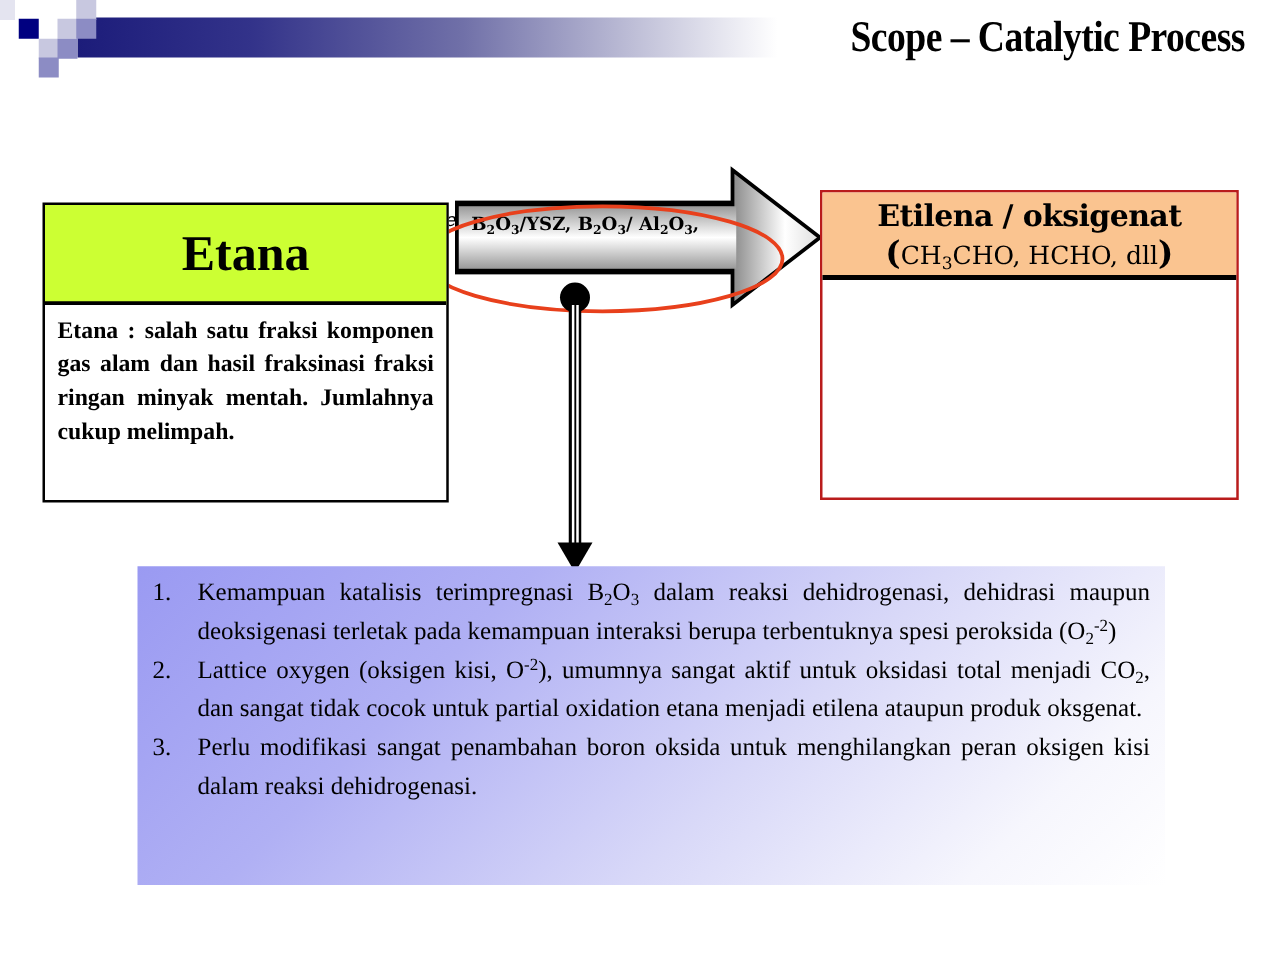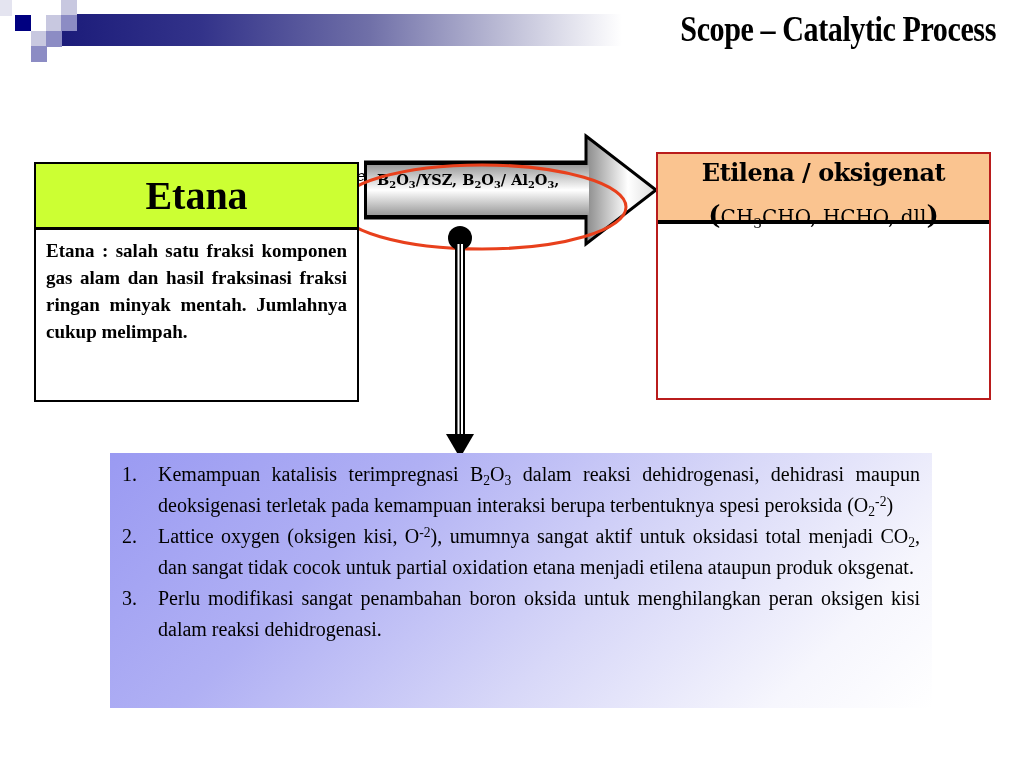--- a/index.html
+++ b/index.html
@@ -8,30 +8,30 @@
 
   
   .hdr-band { position:absolute; left:62px; top:14px; width:560px; height:32px;
     background:linear-gradient(90deg,#1c1c7a 0%,#33338a 25%,#7070a8 55%,#c0c0d8 80%,#ffffff 100%); }
   .sq { position:absolute; width:16px; height:16px; }
   .title { position:absolute; right:28px; top:10px; font-size:35px; font-weight:bold;
     font-family:"Liberation Serif", serif; letter-spacing:-0.5px; transform:scaleX(0.86); transform-origin:right center; white-space:nowrap; }
 
   
   .etana-box { position:absolute; left:34px; top:162px; width:325px; height:240px; border:2px solid #000; background:#fff; }
-  .etana-head { height:66px; background:#ccff33; border-bottom:3px solid #000; display:flex; align-items:center; justify-content:center;
+  .etana-head { height:80px; background:#ccff33; border-bottom:3px solid #000; display:flex; align-items:center; justify-content:center;
     font-size:40px; font-weight:bold; }
   .etana-body { padding:7px 10px 0 10px; font-size:19px; line-height:27px; text-align:justify;font-weight:bold; }
 
   
   .prod-box { position:absolute; left:656px; top:152px; width:335px; height:248px; border:2px solid #b91c1c; background:#fff; }
   .prod-head { height:70px; background:#fac490; border-bottom:4px solid #000; text-align:center; font-weight:bold;
     font-family:"DejaVu Serif", serif; line-height:30px; padding-top:4px; }
   .prod-head .l1 { font-size:24px; letter-spacing:-0.5px; }
-  .prod-head .l2 { font-size:20px;margin-top:12px; }
+  .prod-head .l2 { font-size:20px; }
   .prod-head .paren { font-size:26px; }
   .prod-head .l2 span.inner { font-weight:normal; font-size:20px; }
   .prod-body { padding:6px 11px 0 10px; text-align:right; font-size:19px; line-height:29px; }
   .c2h4 { font-size:26px; font-weight:bold; }
 
   
   .big-arrow { position:absolute; left:364px; top:132px; width:300px; height:116px; }
   .arrow-text { position:absolute; left:377px; top:170px; font-family:"DejaVu Serif", serif; font-weight:bold; font-size:14.5px; line-height:19px; }
   .arrow-label { position:absolute; left:264px; top:129px; font-family:Liberation Mono, monospace; font-style:italic; font-size:15px; letter-spacing:-0.6px;margin-top:40px; }
 

